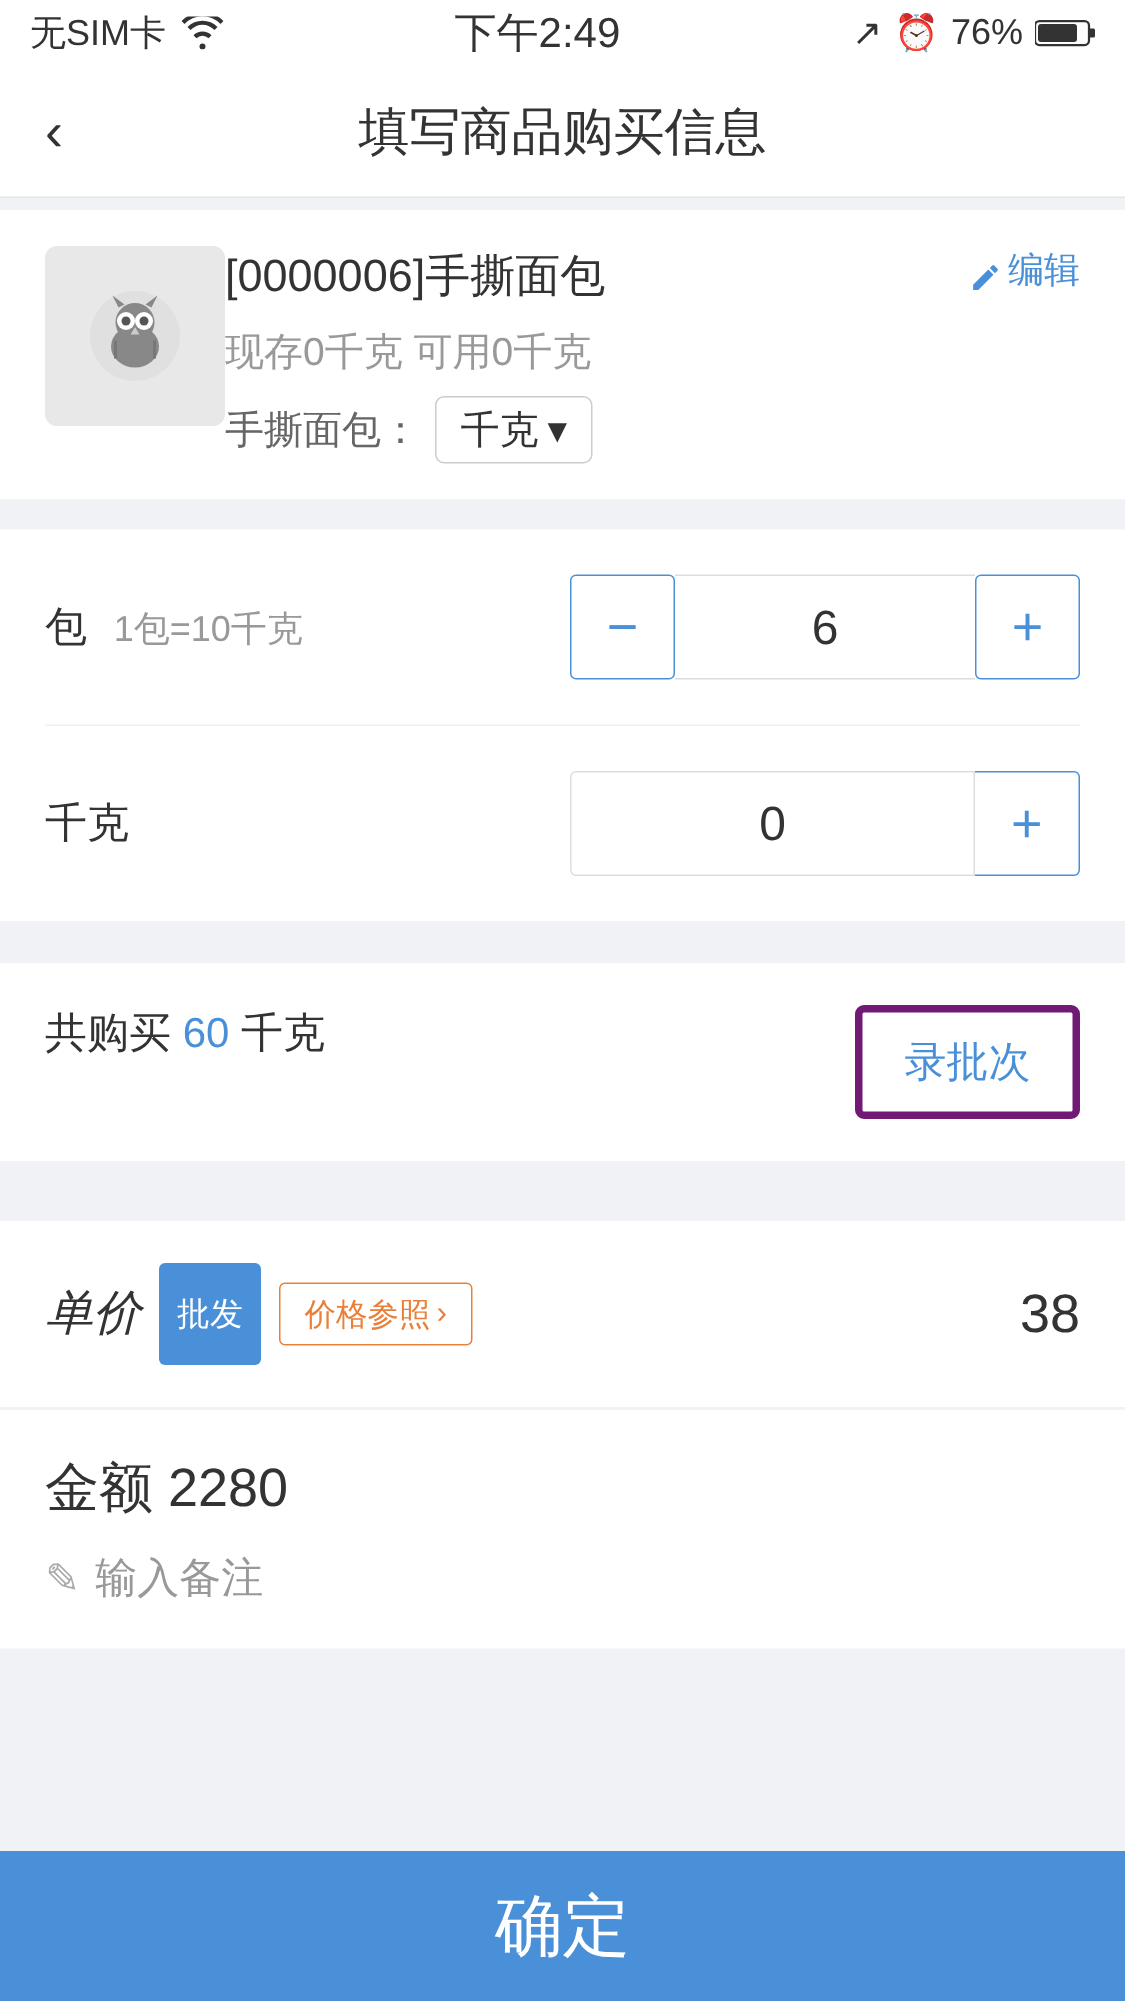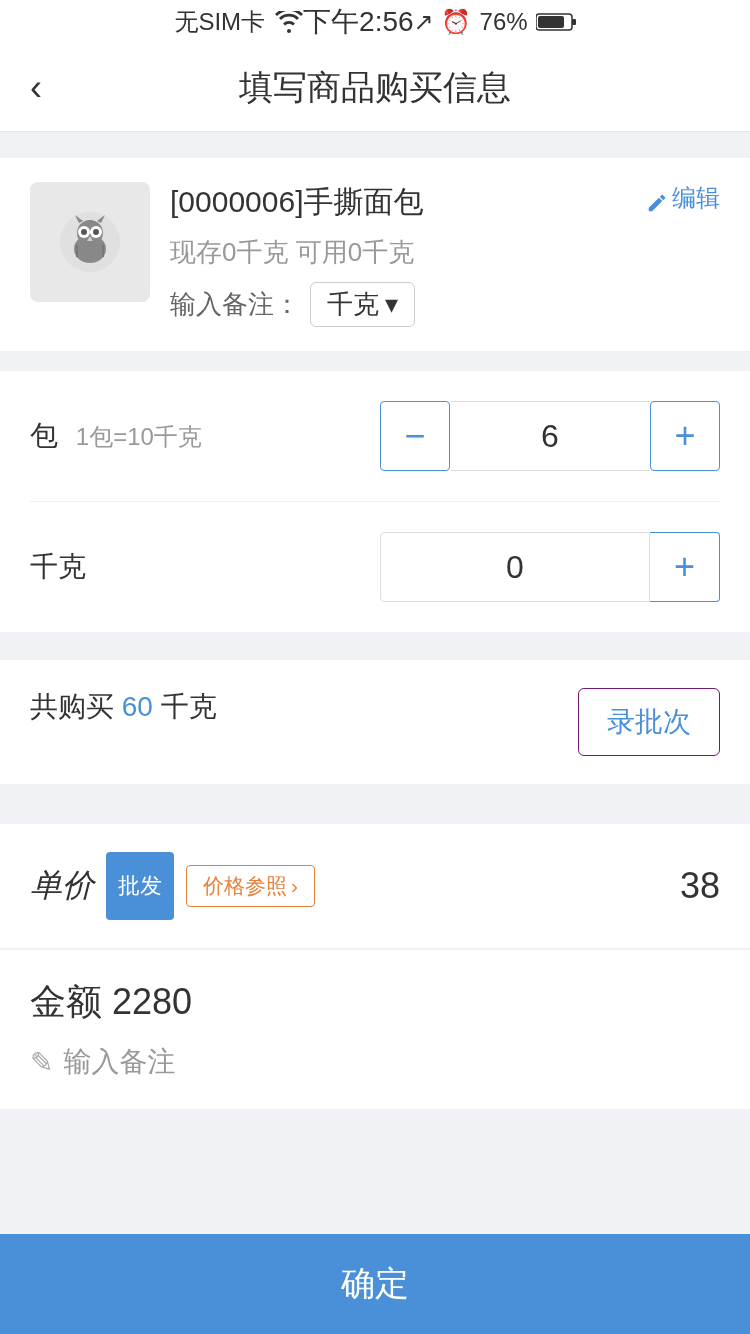--- a/index.html
+++ b/index.html
@@ -13,21 +13,21 @@
       color: #333;
     }
 
     
     .status-bar {
       width: 750px;
       height: 44px;
       background: #fff;
       display: flex;
       align-items: center;
-      justify-content: center;
+      justify-content: space-between;
       padding: 0 20px;
       font-size: 24px;
       color: #333;
     }
     .status-left {
       display: flex;
       align-items: center;
       gap: 10px;
     }
     .status-center {
@@ -63,24 +63,23 @@
       transform: translateX(-50%);
       font-size: 34px;
       font-weight: 500;
       color: #333;
     }
 
     
     .product-card {
       background: #fff;
       padding: 24px 30px;
-      margin-top: 26px;
+      margin-top: 8px;
       display: flex;
       align-items: flex-start;
-      gap: 20px;
     }
     .product-image {
       width: 120px;
       height: 120px;
       background: #e8e8e8;
       border-radius: 8px;
       display: flex;
       align-items: center;
       justify-content: center;
       flex-shrink: 0;
@@ -205,21 +204,21 @@
       align-items: flex-start;
       justify-content: space-between;
       padding: 28px 30px;
       margin-top: 8px;
     }
     .total-value {
       color: #4a90d9;
       font-weight: 500;
     }
     .record-batch-btn {
-      border: 1px solid #701a75;
+      border: 5px solid #701a75;
       color: #4a90d9;
       background: #fff;
       padding: 14px 28px;
       border-radius: 6px;
       font-size: 28px;
       cursor: pointer;
     }
 
     
     .price-section {
@@ -293,21 +292,21 @@
 
     
     .confirm-btn {
       position: fixed;
       bottom: 0;
       left: 0;
       width: 750px;
       height: 100px;
       background: #4a90d9;
       color: #fff;
-      font-size: 34px;
+      font-size: 45px;
       border: none;
       cursor: pointer;
       display: flex;
       align-items: center;
       justify-content: center;
     }
 
     
     .bottom-space {
       height: 120px;
@@ -316,21 +315,21 @@
 </head>
 <body>
 
 <div class="status-bar">
   <div class="status-left">
     <span>无SIM卡</span>
     <svg width="28" height="22" viewBox="0 0 28 22">
       <path d="M14 18a2 2 0 1 1 0 4 2 2 0 0 1 0-4zm-6-5.5a8.5 8.5 0 0 1 12 0l-2 2a5.5 5.5 0 0 0-8 0l-2-2zM4 7a14 14 0 0 1 20 0l-2 2A11 11 0 0 0 6 9L4 7zM0 3a19.5 19.5 0 0 1 28 0l-2 2A16.5 16.5 0 0 0 2 5L0 3z" fill="#333"></path>
     </svg>
   </div>
-  <div class="status-center">下午2:56</div>
+  <div class="status-center">下午2:49</div>
   <div class="status-right">
     <span>↗</span>
     <span>⏰</span>
     <span>76%</span>
     <svg width="40" height="20" viewBox="0 0 40 20">
       <rect x="0" y="2" width="36" height="16" rx="3" ry="3" fill="none" stroke="#333" stroke-width="1.5"></rect>
       <rect x="36" y="7" width="4" height="6" rx="1" fill="#333"></rect>
       <rect x="2" y="4" width="26" height="12" rx="2" fill="#333"></rect>
     </svg>
   </div>
@@ -371,21 +370,21 @@
       <span class="product-name">[0000006]手撕面包</span>
       <div class="edit-btn">
         <svg width="22" height="22" viewBox="0 0 24 24">
           <path d="M3 17.25V21h3.75l11.06-11.06-3.75-3.75L3 17.25zM20.71 7.04a1 1 0 0 0 0-1.41l-2.34-2.34a1 1 0 0 0-1.41 0l-1.83 1.83 3.75 3.75 1.83-1.83z" fill="#4a90d9"></path>
         </svg>
         <span>编辑</span>
       </div>
     </div>
     <div class="product-stock">现存0千克  可用0千克</div>
     <div class="product-unit-row">
-      <span>输入备注：</span>
+      <span>手撕面包：</span>
       <div class="unit-selector">
         <span>千克</span>
         <span>▾</span>
       </div>
     </div>
   </div>
 </div>
 
 <div class="divider"></div>
 

